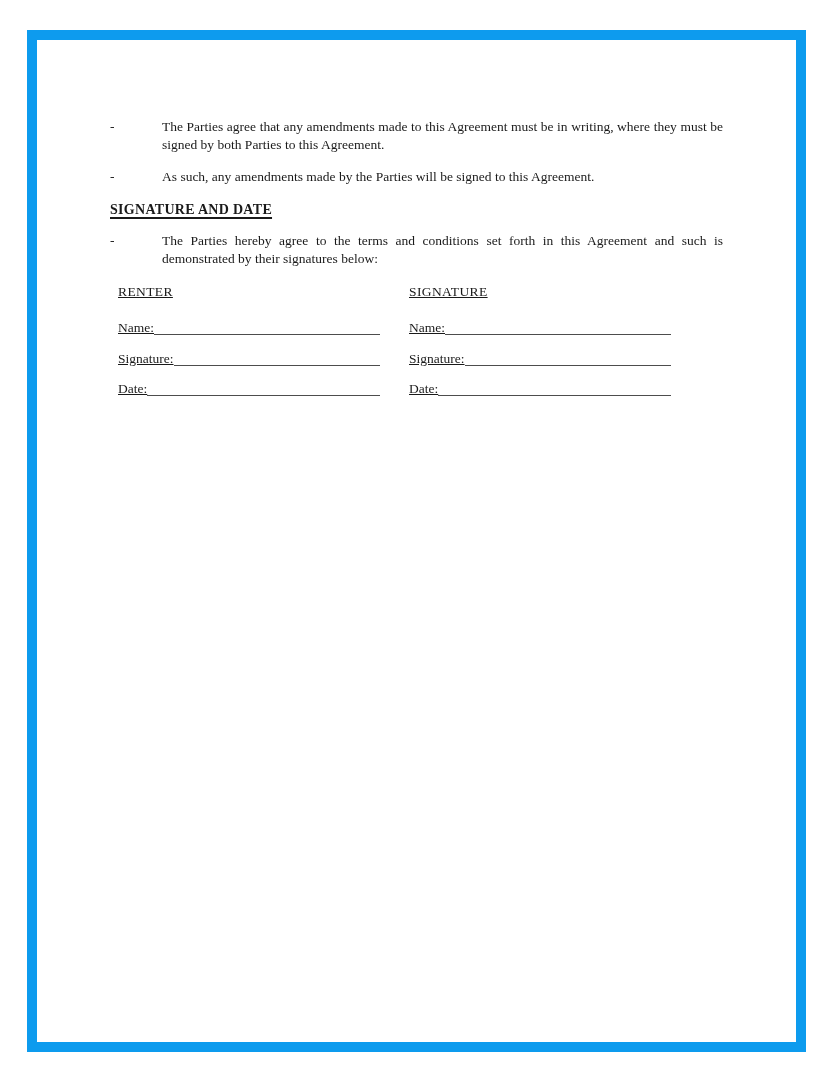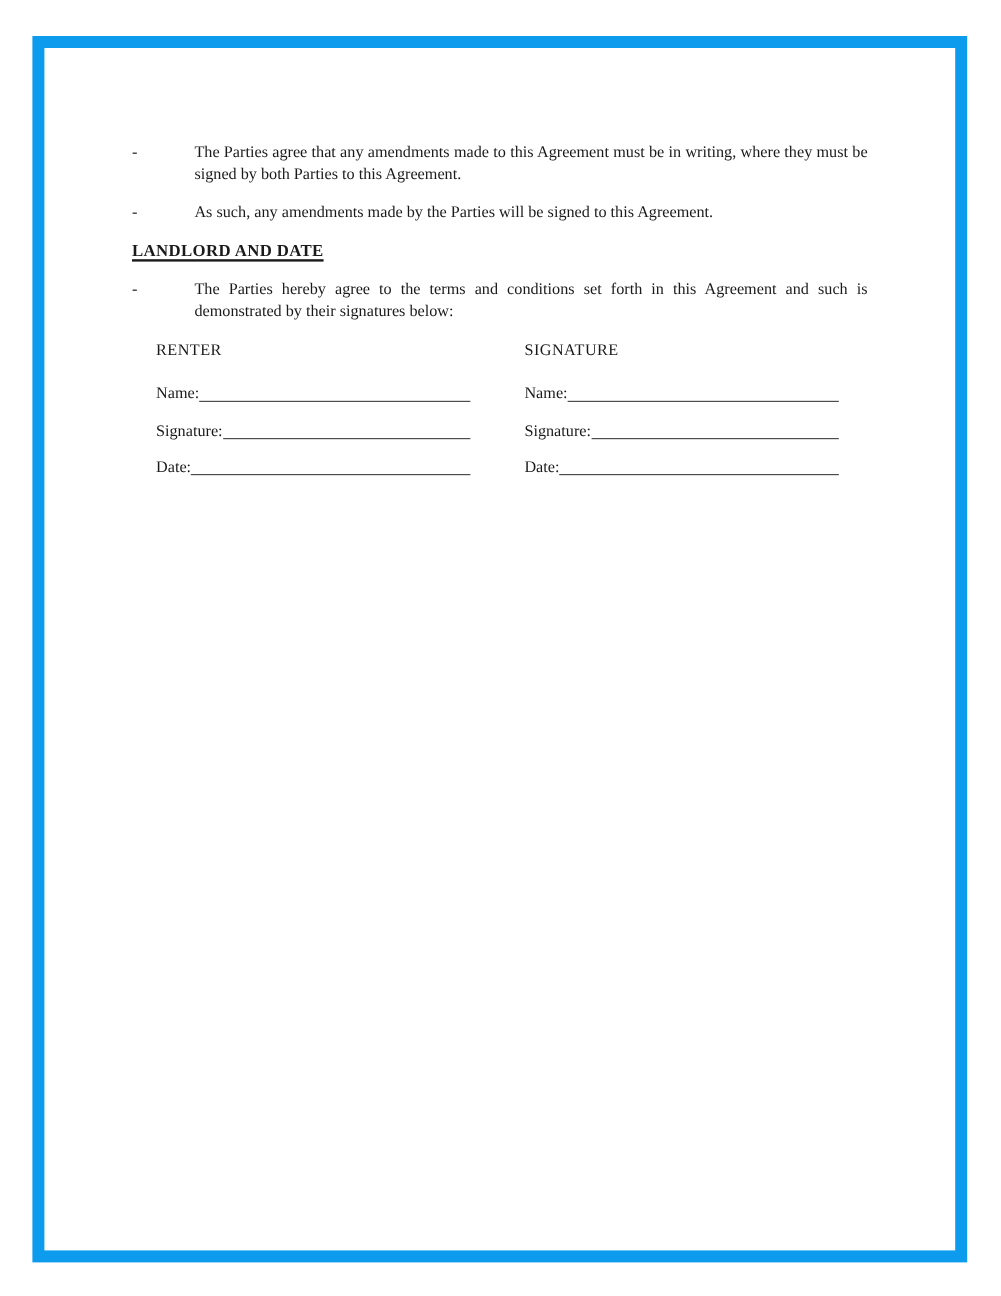--- a/index.html
+++ b/index.html
@@ -44,23 +44,24 @@
     font-size: 14px;
     font-weight: bold;
     letter-spacing: 0.3px;
     text-decoration: underline;
     text-decoration-thickness: 1.5px;
     text-underline-offset: 3px;
     margin: 0 0 14px 0;
   }
   .sig-grid {
     display: flex;
-    margin-left: 20px;
-    gap: 45px;
+    margin-left: 8px;
+    gap: 29px;
     margin-top: 13px;
+    text-decoration: underline;
   }
   .sig-col {
     width: 262px;
     flex: 0 0 262px;
   }
   .party-title {
     letter-spacing: 0.4px;
     margin-bottom: 19px;
   }
   .sig-row {
@@ -87,21 +88,21 @@
       <div class="bullet">
         <span class="dash">-</span>
         <p class="btext">The Parties agree that any amendments made to this Agreement must be in writing, where they must be signed by both Parties to this Agreement.</p>
       </div>
 
       <div class="bullet">
         <span class="dash">-</span>
         <p class="btext">As such, any amendments made by the Parties will be signed to this Agreement.</p>
       </div>
 
-      <h2 class="section-heading">LANDLORD AND DATE</h2>
+      <h2 class="section-heading">SIGNATURE AND DATE</h2>
 
       <div class="bullet">
         <span class="dash">-</span>
         <p class="btext">The Parties hereby agree to the terms and conditions set forth in this Agreement and such is demonstrated by their signatures below:</p>
       </div>
 
       <div class="sig-grid">
 
         <div class="sig-col">
           <div class="party-title">RENTER</div>

